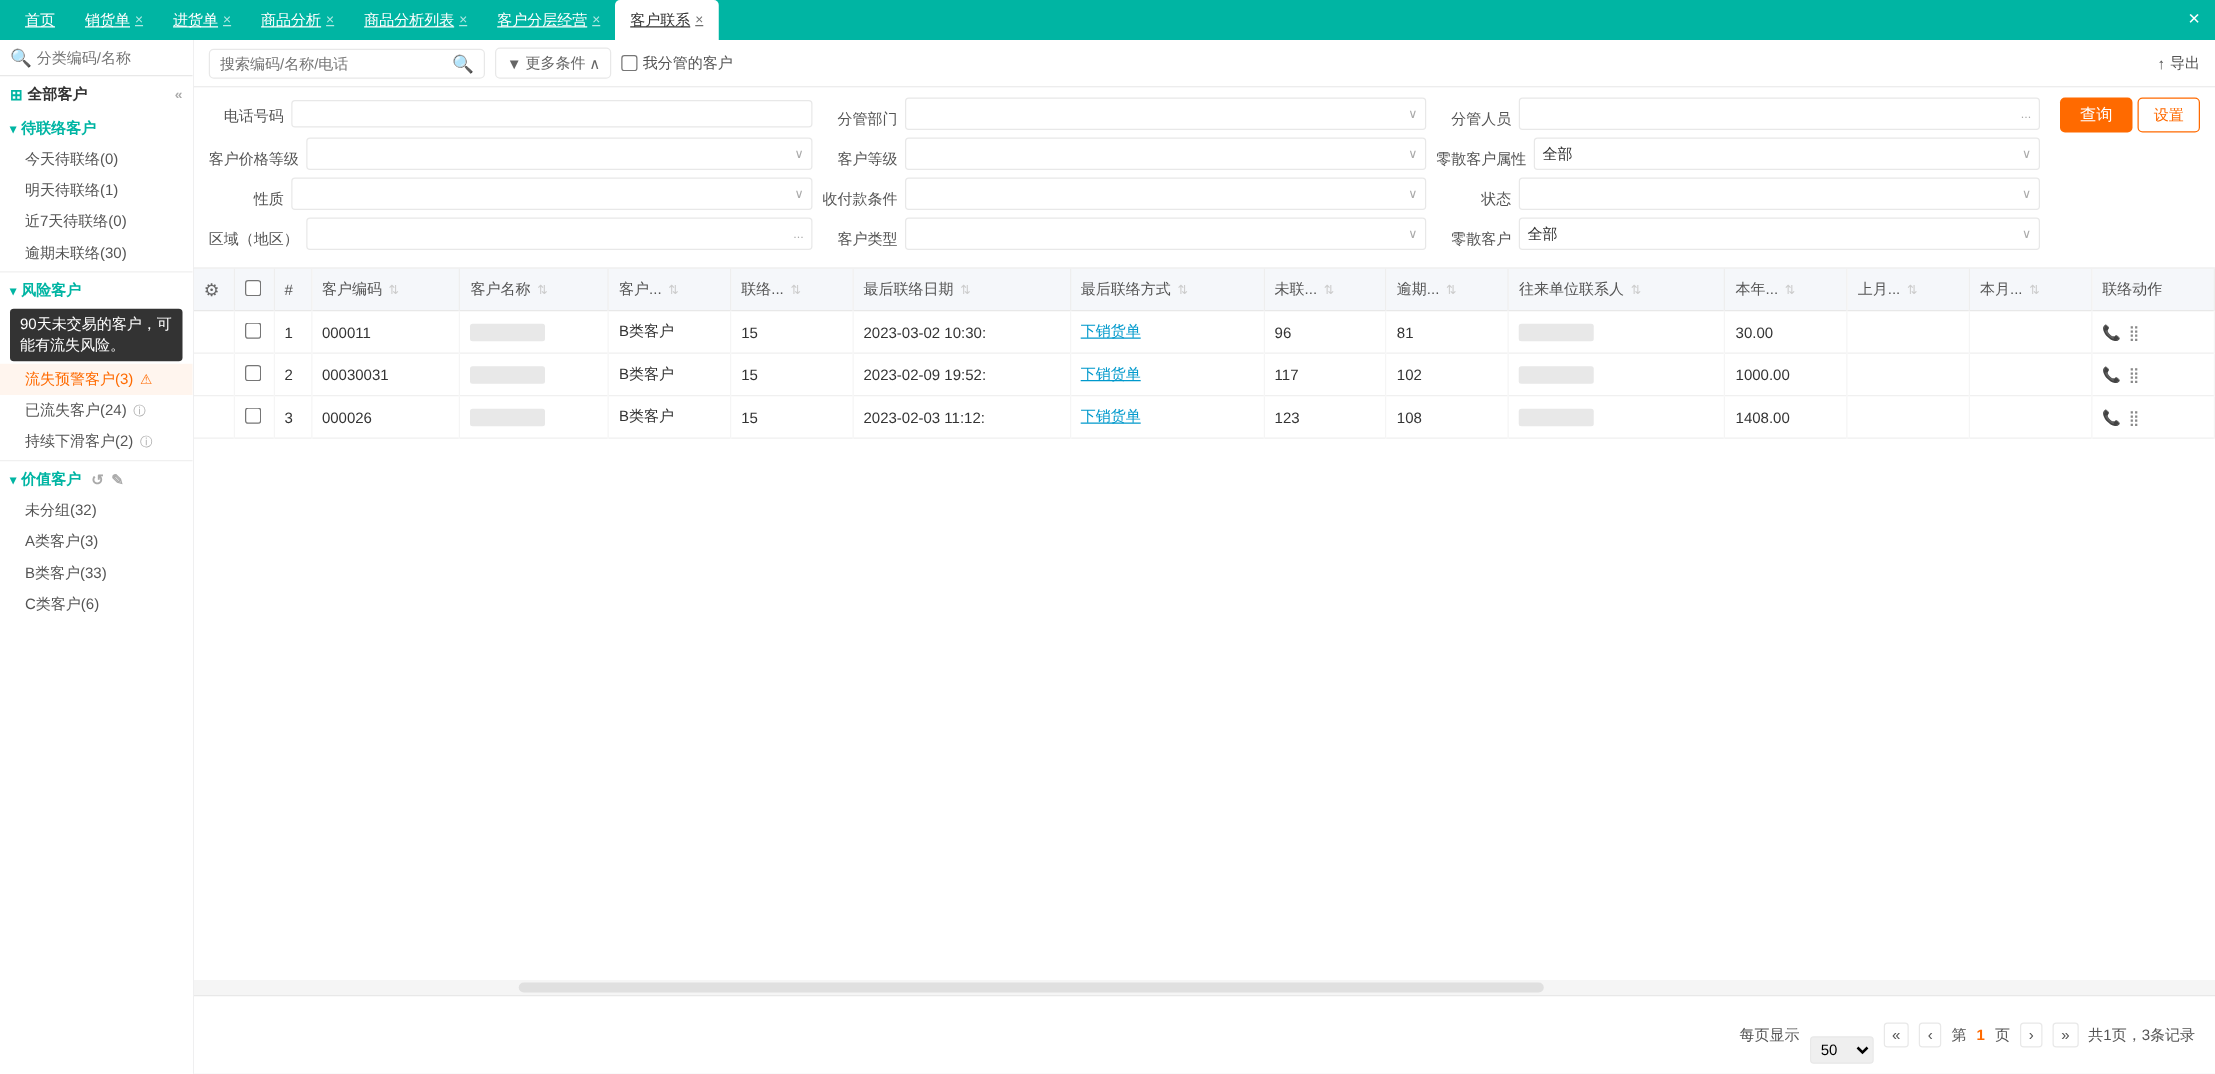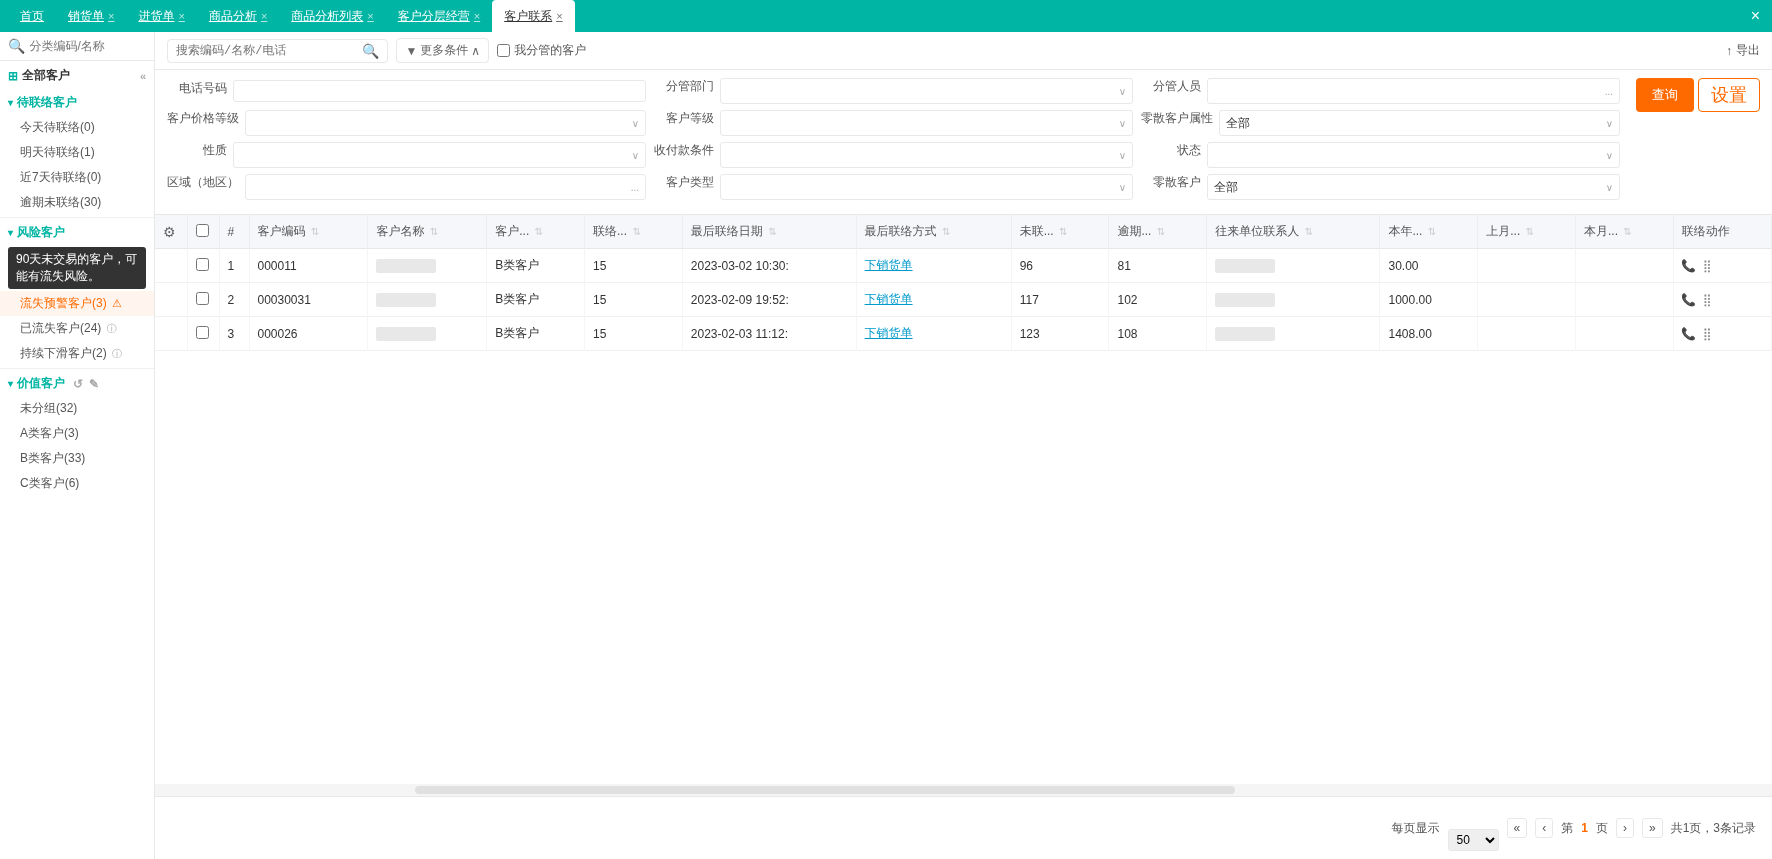--- a/index.html
+++ b/index.html
@@ -155,21 +155,20 @@
       padding: 3px 8px;
       gap: 6px;
       background: white;
     }
     .search-input-wrap input {
       border: none;
       outline: none;
       width: 180px;
       color: #999;
       font-size: 12px;
-      font-family: Liberation Mono, monospace;
     }
     .search-icon-btn {
       color: #ff6a00;
       font-size: 14px;
       cursor: pointer;
     }
     .more-conditions-btn {
       display: flex;
       align-items: center;
       gap: 3px;
@@ -204,21 +203,21 @@
       padding: 8px 12px;
     }
     .filter-row {
       display: flex;
       align-items: center;
       gap: 8px;
       margin-bottom: 6px;
     }
     .filter-field {
       display: flex;
-      align-items: flex-start;
+      align-items: flex-end;
       flex: 1;
       gap: 6px;
       min-width: 0;
     }
     .filter-label {
       color: #555;
       white-space: nowrap;
       min-width: 60px;
       text-align: right;
     }
@@ -258,21 +257,21 @@
       cursor: pointer;
       font-size: 13px;
     }
     .setting-btn {
       background: white;
       color: #ff6a00;
       border: 1px solid #ff6a00;
       border-radius: 4px;
       padding: 4px 12px;
       cursor: pointer;
-      font-size: 18px;
+      font-size: 12px;
     }
     .btn-group-right {
       display: flex;
       flex-direction: row;
       gap: 4px;
       margin-left: 8px;
     }
 
     
     .table-wrap {

